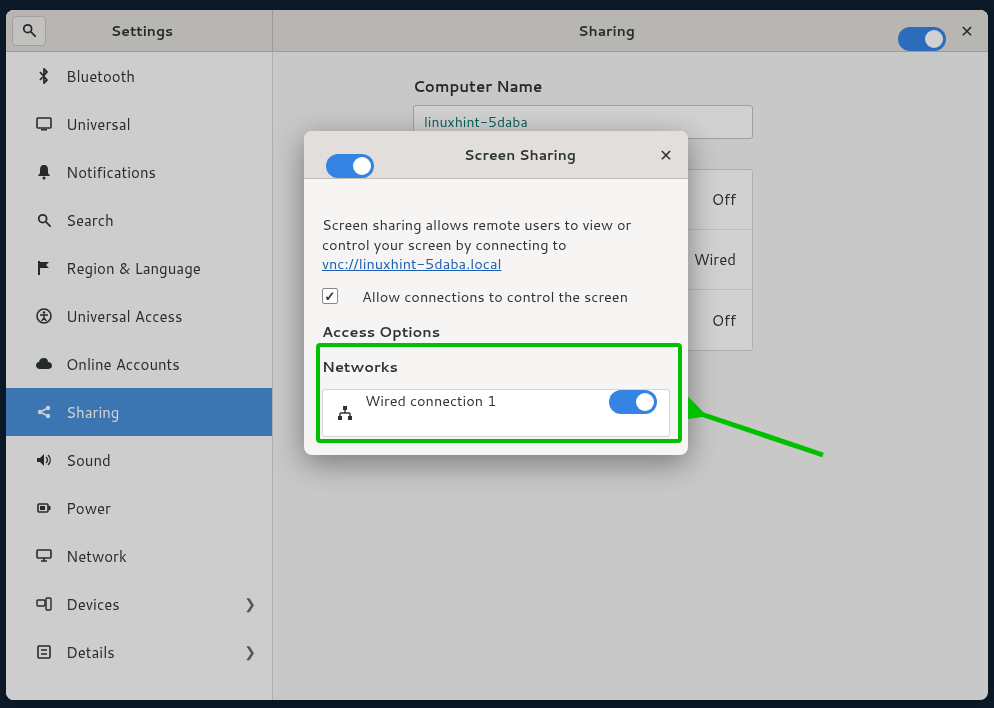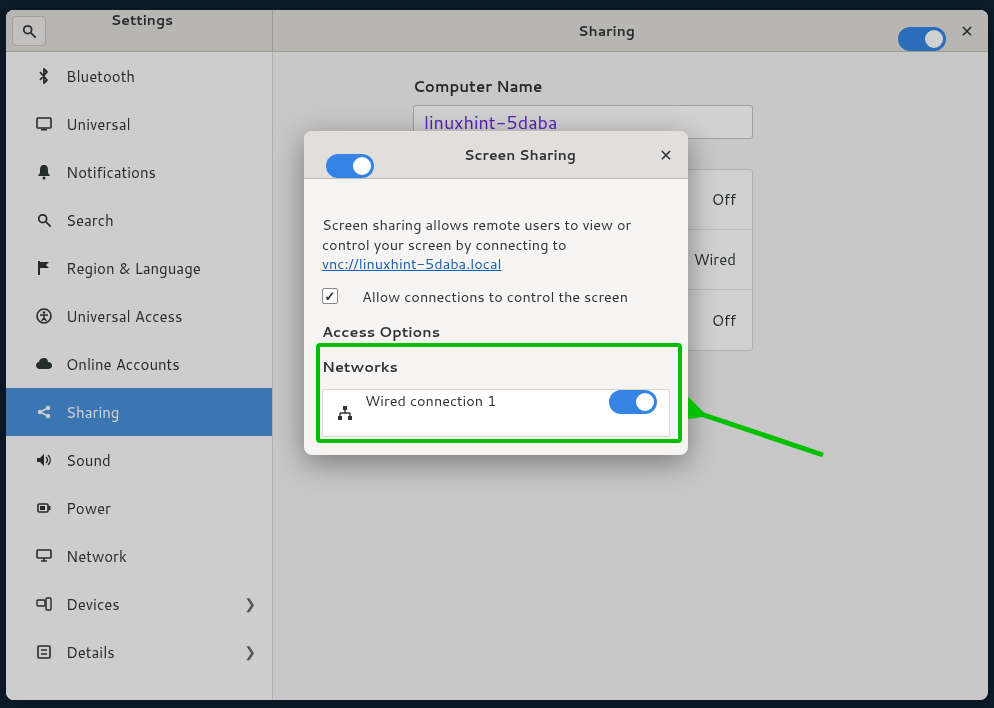--- a/index.html
+++ b/index.html
@@ -21,21 +21,21 @@
     height: 42px;
     background: #e1dedb;
     border-bottom: 1px solid #c0bbb5;
     display: flex;
     align-items: stretch;
   }
   .header-left {
     width: 267px;
     border-right: 1px solid #c0bbb5;
     display: flex;
-    align-items: flex-start;
+    align-items: center;
   }
   .search-btn {
     width: 34px; height: 30px;
     margin: 6px 6px;
     border: 1px solid #c6c1bb;
     border-radius: 4px;
     background: #eeece9;
     display: flex; align-items: center; justify-content: center;
     color: #2e3436;
   }
@@ -128,22 +128,22 @@
     margin-left: 80px;
   }
   .field-input {
     margin-left: 80px;
     width: 340px;
     height: 34px;
     border: 1px solid #c6c1bb;
     background: #ffffff;
     border-radius: 3px;
     padding: 0 10px;
-    font-size: 18px;
-    color: #6d28d9;
+    font-size: 14px;
+    color: #0f766e;
   }
   .share-list {
     margin-left: 80px;
     width: 340px;
     border: 1px solid #d9d5d0;
     border-radius: 3px;
     background: #ffffff;
     margin-top: 30px;
   }
   .share-row {

